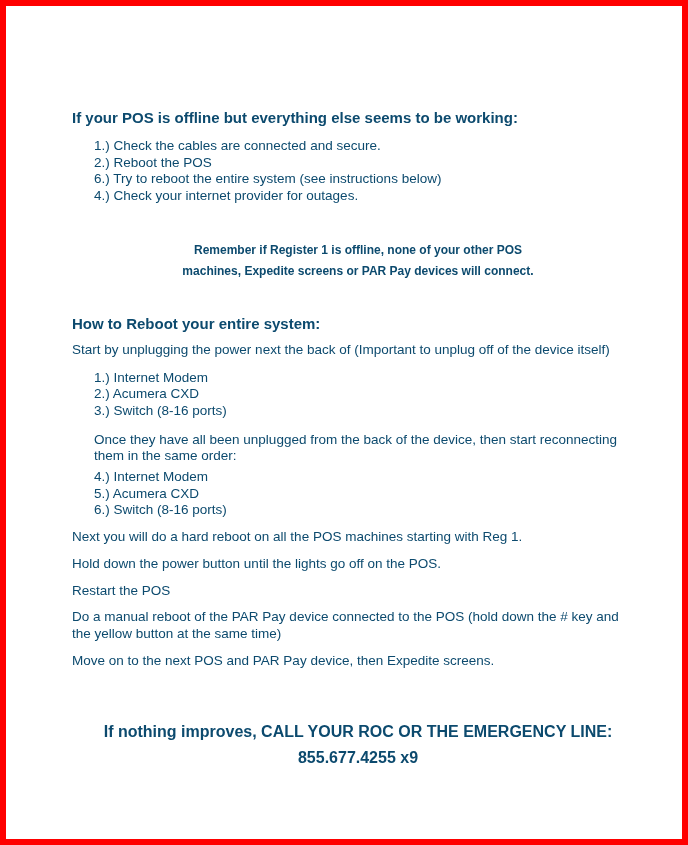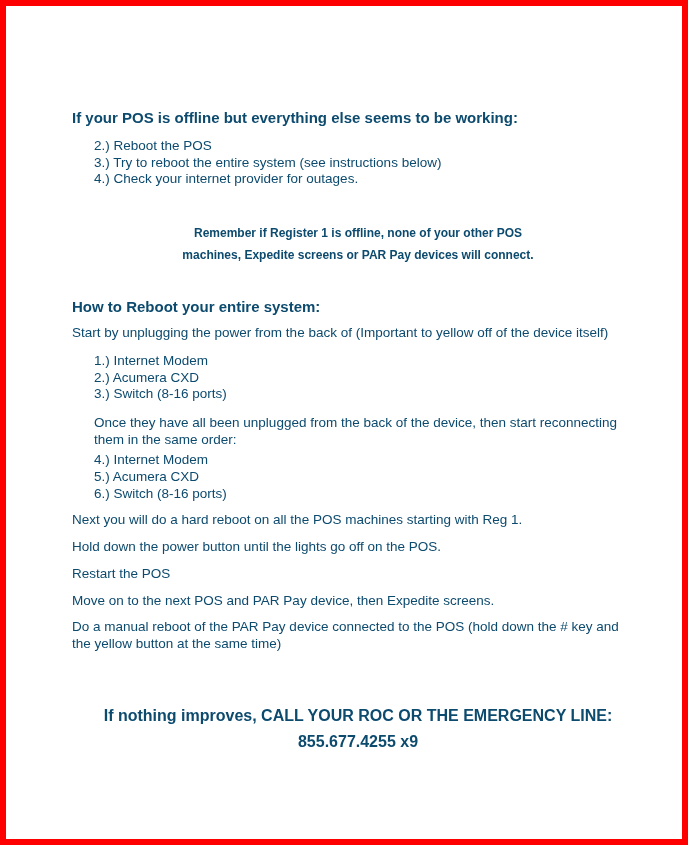--- a/index.html
+++ b/index.html
@@ -81,53 +81,54 @@
 </style>
 </head>
 <body>
 
 <div class="page">
   <div class="content">
 
     <div class="section-heading">If your POS is offline but everything else seems to be working:</div>
 
     <div class="steps">
+      <div class="step-line">1.) Check the cables are connected and secure.</div>
       <div class="step-line">2.) Reboot the POS</div>
-      <div class="step-line">3.) Try to reboot the entire system (see instructions below)</div>
+      <div class="step-line">6.) Try to reboot the entire system (see instructions below)</div>
       <div class="step-line">4.) Check your internet provider for outages.</div>
     </div>
 
     <div class="banner">
       <div class="line">Remember if Register 1 is offline, none of your other POS</div>
       <div class="line">machines, Expedite screens or PAR Pay devices will connect.</div>
     </div>
 
     <div class="section-heading h2">How to Reboot your entire system:</div>
 
-    <div class="para intro-para">Start by unplugging the power from the back of (Important to yellow off of the device itself)</div>
+    <div class="para intro-para">Start by unplugging the power next the back of (Important to unplug off of the device itself)</div>
 
     <div class="steps steps-unplug">
       <div class="step-line">1.) Internet Modem</div>
       <div class="step-line">2.) Acumera CXD</div>
       <div class="step-line">3.) Switch (8-16 ports)</div>
     </div>
 
     <div class="para note-para">Once they have all been unplugged from the back of the device, then start reconnecting them in the same order:</div>
 
     <div class="steps steps-reconnect">
       <div class="step-line">4.) Internet Modem</div>
       <div class="step-line">5.) Acumera CXD</div>
       <div class="step-line">6.) Switch (8-16 ports)</div>
     </div>
 
     <div class="para">Next you will do a hard reboot on all the POS machines starting with Reg 1.</div>
     <div class="para">Hold down the power button until the lights go off on the POS.</div>
     <div class="para">Restart the POS</div>
+    <div class="para wrap-para">Do a manual reboot of the PAR Pay device connected to the POS (hold down the # key and the yellow button at the same time)</div>
     <div class="para">Move on to the next POS and PAR Pay device, then Expedite screens.</div>
-    <div class="para wrap-para">Do a manual reboot of the PAR Pay device connected to the POS (hold down the # key and the yellow button at the same time)</div>
 
     <div class="emergency">
       <div class="line">If nothing improves, CALL YOUR ROC OR THE EMERGENCY LINE:</div>
       <div class="line">855.677.4255 x9</div>
     </div>
 
   </div>
 </div>
 
 </body></html>

